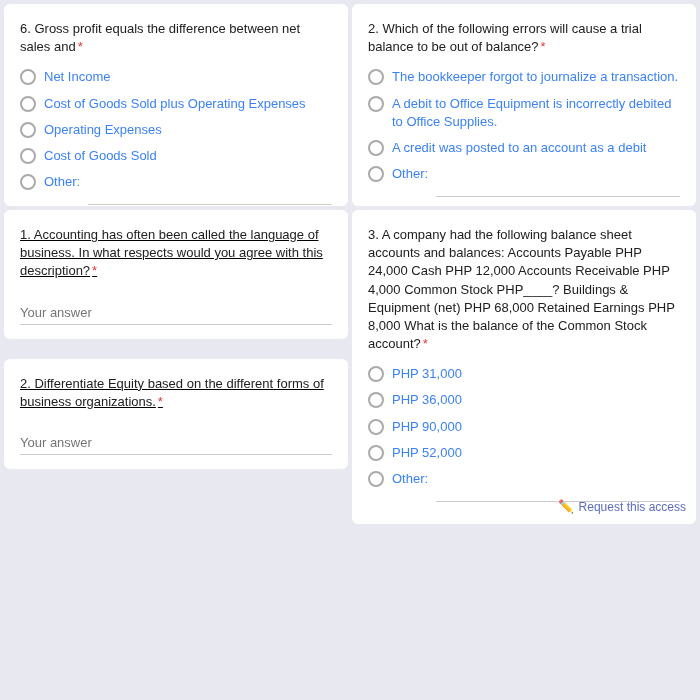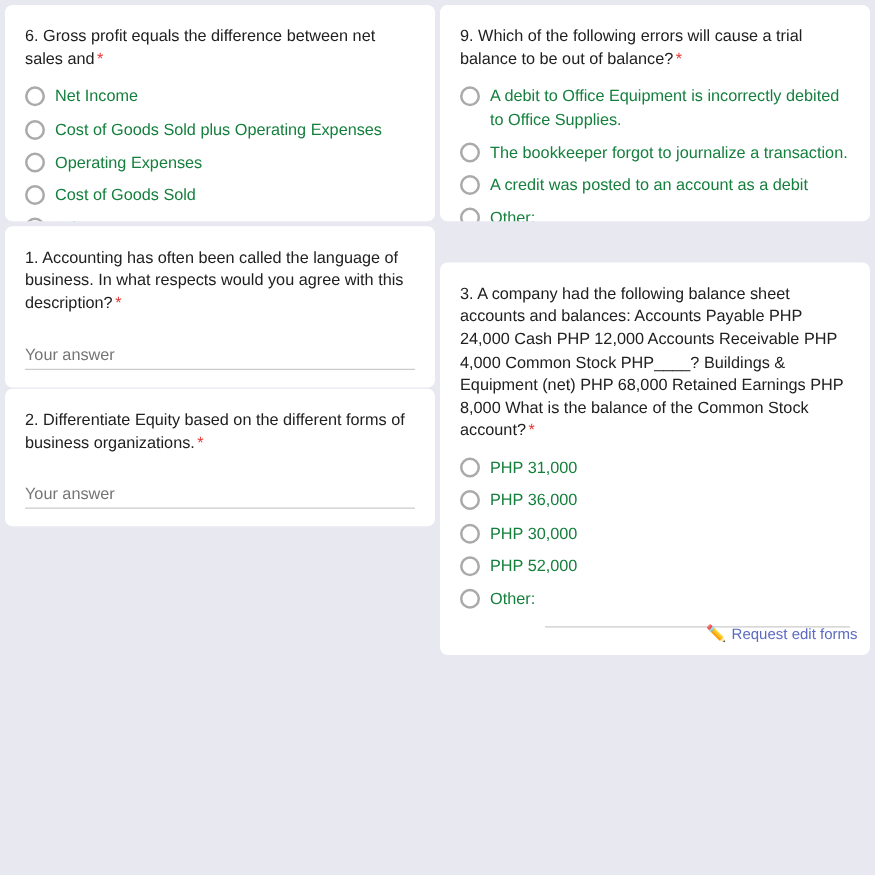--- a/index.html
+++ b/index.html
@@ -46,42 +46,41 @@
       width: 16px;
       height: 16px;
       border: 2px solid #aaa;
       border-radius: 50%;
       flex-shrink: 0;
       margin-top: 1px;
       cursor: pointer;
     }
     .option-label {
       font-size: 13px;
-      color: #15803d;
+      color: #3b82f6;
       line-height: 1.4;
     }
     .text-input {
       border: none;
       border-bottom: 1px solid #ccc;
       width: 100%;
       font-size: 13px;
       color: #0f766e;
       padding: 4px 0;
       outline: none;
       background: transparent;
       margin-top: 8px;
     }
     
     .card-tall {
       background: #fff;
       border-radius: 6px;
       padding: 16px 16px 14px 16px;
       overflow: hidden;
       position: relative;
-      margin-top: 29px;
     }
     .request-edit {
       position: absolute;
       bottom: 10px;
       right: 10px;
       display: flex;
       align-items: center;
       gap: 4px;
       color: #5c6bc0;
       font-size: 12px;
@@ -118,42 +117,42 @@
     </div>
     <div class="option-row">
       <div class="radio-circle"></div>
       <span class="option-label">Other:</span>
       <input type="text" class="text-input" style="flex: 1 1 0%;">
     </div>
   </div>
 
   <div class="card">
     <div class="question-text">
-      <span>9. Which of the following errors will cause a trial balance to be out of balance?</span><span class="required">*</span>
+      <span>2. Which of the following errors will cause a trial balance to be out of balance?</span><span class="required">*</span>
+    </div>
+    <div class="option-row">
+      <div class="radio-circle"></div>
+      <span class="option-label">The bookkeeper forgot to journalize a transaction.</span>
     </div>
     <div class="option-row">
       <div class="radio-circle"></div>
       <span class="option-label">A debit to Office Equipment is incorrectly debited to Office Supplies.</span>
-    </div>
-    <div class="option-row">
-      <div class="radio-circle"></div>
-      <span class="option-label">The bookkeeper forgot to journalize a transaction.</span>
     </div>
     <div class="option-row">
       <div class="radio-circle"></div>
       <span class="option-label">A credit was posted to an account as a debit</span>
     </div>
     <div class="option-row">
       <div class="radio-circle"></div>
       <span class="option-label">Other:</span>
       <input type="text" class="text-input" style="flex: 1 1 0%;">
     </div>
   </div>
 
-  <div style="display:flex; flex-direction:column; gap:1px;">
+  <div style="display:flex; flex-direction:column; gap:20px;text-decoration:underline;">
     <div class="card">
       <div class="question-text">
         <span>1. Accounting has often been called the language of business. In what respects would you agree with this description?</span><span class="required">*</span>
       </div>
       <input type="text" class="text-input" placeholder="Your answer" style="">
     </div>
     <div class="card">
       <div class="question-text">
         <span>2. Differentiate Equity based on the different forms of business organizations.</span><span class="required">*</span>
       </div>
@@ -168,29 +167,29 @@
     <div class="option-row">
       <div class="radio-circle"></div>
       <span class="option-label">PHP 31,000</span>
     </div>
     <div class="option-row">
       <div class="radio-circle"></div>
       <span class="option-label">PHP 36,000</span>
     </div>
     <div class="option-row">
       <div class="radio-circle"></div>
-      <span class="option-label">PHP 30,000</span>
+      <span class="option-label">PHP 90,000</span>
     </div>
     <div class="option-row">
       <div class="radio-circle"></div>
       <span class="option-label">PHP 52,000</span>
     </div>
     <div class="option-row">
       <div class="radio-circle"></div>
       <span class="option-label">Other:</span>
       <input type="text" class="text-input" style="flex: 1 1 0%;">
     </div>
     <div class="request-edit">
       <span class="pencil-icon">✏️</span>
-      <span>Request edit forms</span>
+      <span>Request this access</span>
     </div>
   </div>
 </div>
 
 </body></html>

